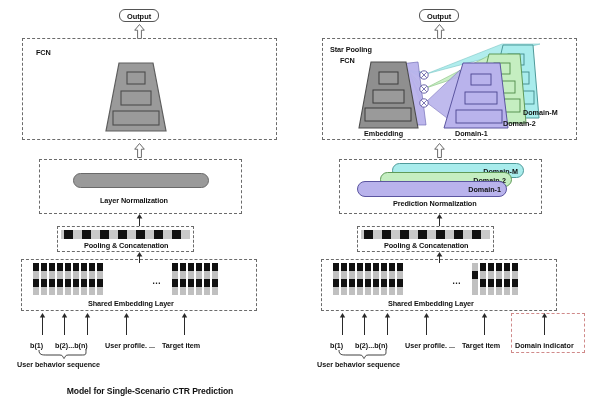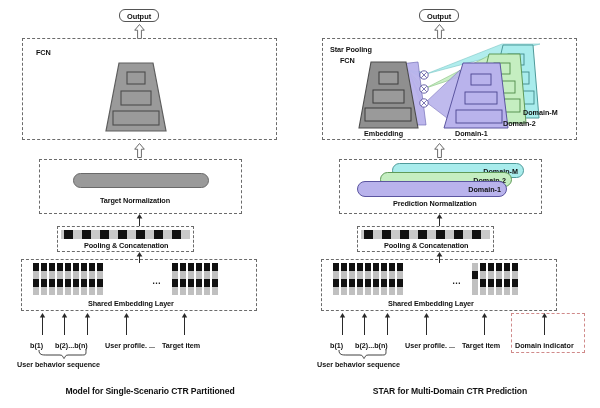--- a/index.html
+++ b/index.html
@@ -106,21 +106,21 @@
   </div>
 
   <div class="hollow-arrow" style="left:134px;top:143px;">
     <svg width="11" height="15" viewBox="0 0 11 15">
       <path d="M5.5 0.5 L10.3 6.2 L7.4 6.2 L7.4 14.5 L3.6 14.5 L3.6 6.2 L0.7 6.2 Z" fill="#ffffff" stroke="#6a6a6a" stroke-width="1"></path>
     </svg>
   </div>
 
   <div class="dashed-box" style="left:39px;top:159px;width:203px;height:55px;"></div>
   <div class="bn-pill" style="left:73px;top:173px;width:134px;height:13px;"></div>
-  <div class="box-label" style="left:100px;top:196px;">Target Normalization</div>
+  <div class="box-label" style="left:100px;top:196px;">Layer Normalization</div>
 
   <div class="thin-arrow" style="left:134px;top:214px;">
     <svg width="11" height="12" viewBox="0 0 11 12">
       <line x1="5.5" y1="12" x2="5.5" y2="2.6" stroke="#2a2a2a" stroke-width="1"></line>
       <path d="M5.5 0 L8.4 4.6 L2.6 4.6 Z" fill="#2a2a2a"></path>
     </svg>
   </div>
 
   <div class="dashed-box" style="left:57px;top:226px;width:137px;height:26px;"></div>
   <div class="pool-bar" style="left:61px;top:230px;width:129px;height:9px;">
@@ -287,21 +287,21 @@
   <div class="small-lbl" style="left:105px;top:341px;">User profile. ...</div>
   <div class="small-lbl" style="left:162px;top:341px;">Target item</div>
 
   <div class="brace" style="left:38px;top:350px;">
     <svg width="52" height="9" viewBox="0 0 52 9">
       <path d="M1 0 C1 5, 4 5, 9 5 L22 5 C25 5, 25 7.5, 26 8.5 C27 7.5, 27 5, 30 5 L43 5 C48 5, 48 5, 48 0" fill="none" stroke="#2a2a2a" stroke-width="0.9"></path>
     </svg>
   </div>
   <div class="small-lbl" style="left:17px;top:360px;">User behavior sequence</div>
 
-  <div class="caption" style="left:0px;top:386px;width:300px;">Model for Single-Scenario CTR Partitioned</div>
+  <div class="caption" style="left:0px;top:386px;width:300px;">Model for Single-Scenario CTR Prediction</div>
 </div>
 
 <div class="panel right">
 
   <div class="output-pill" style="left:119px;top:9px;">Output</div>
 
   <div class="hollow-arrow" style="left:134px;top:24px;">
     <svg width="11" height="15" viewBox="0 0 11 15">
       <path d="M5.5 0.5 L10.3 6.2 L7.4 6.2 L7.4 14.5 L3.6 14.5 L3.6 6.2 L0.7 6.2 Z" fill="#ffffff" stroke="#6a6a6a" stroke-width="1"></path>
     </svg>
@@ -569,14 +569,13 @@
   <div class="small-lbl" style="left:162px;top:341px;">Target item</div>
   <div class="small-lbl" style="left:215px;top:341px;">Domain indicator</div>
 
   <div class="brace" style="left:38px;top:350px;">
     <svg width="52" height="9" viewBox="0 0 52 9">
       <path d="M1 0 C1 5, 4 5, 9 5 L22 5 C25 5, 25 7.5, 26 8.5 C27 7.5, 27 5, 30 5 L43 5 C48 5, 48 5, 48 0" fill="none" stroke="#2a2a2a" stroke-width="0.9"></path>
     </svg>
   </div>
   <div class="small-lbl" style="left:17px;top:360px;">User behavior sequence</div>
 
-  <div class="caption" style="left:0px;top:386px;width:300px;">STAR for Multi-Domain CTR Prediction</div>
 </div>
 
 </body></html>

